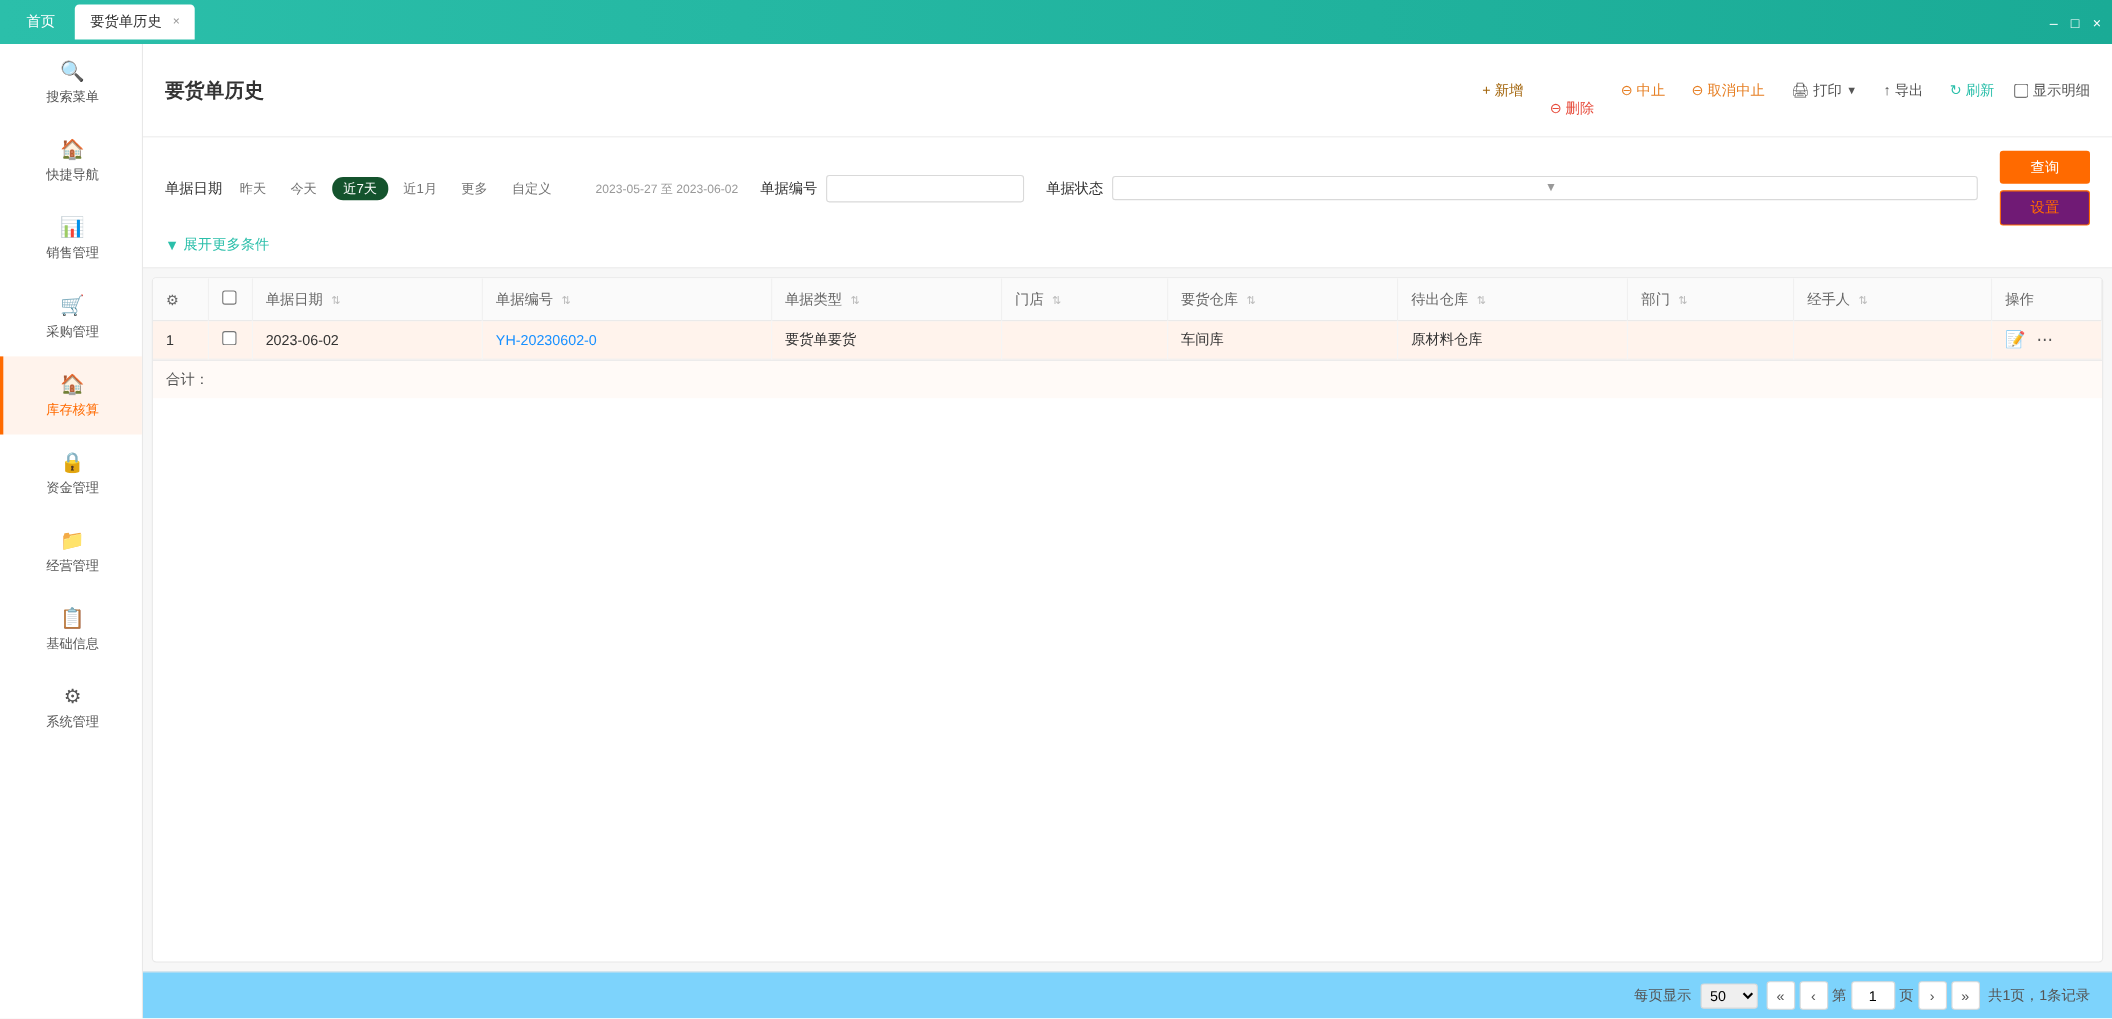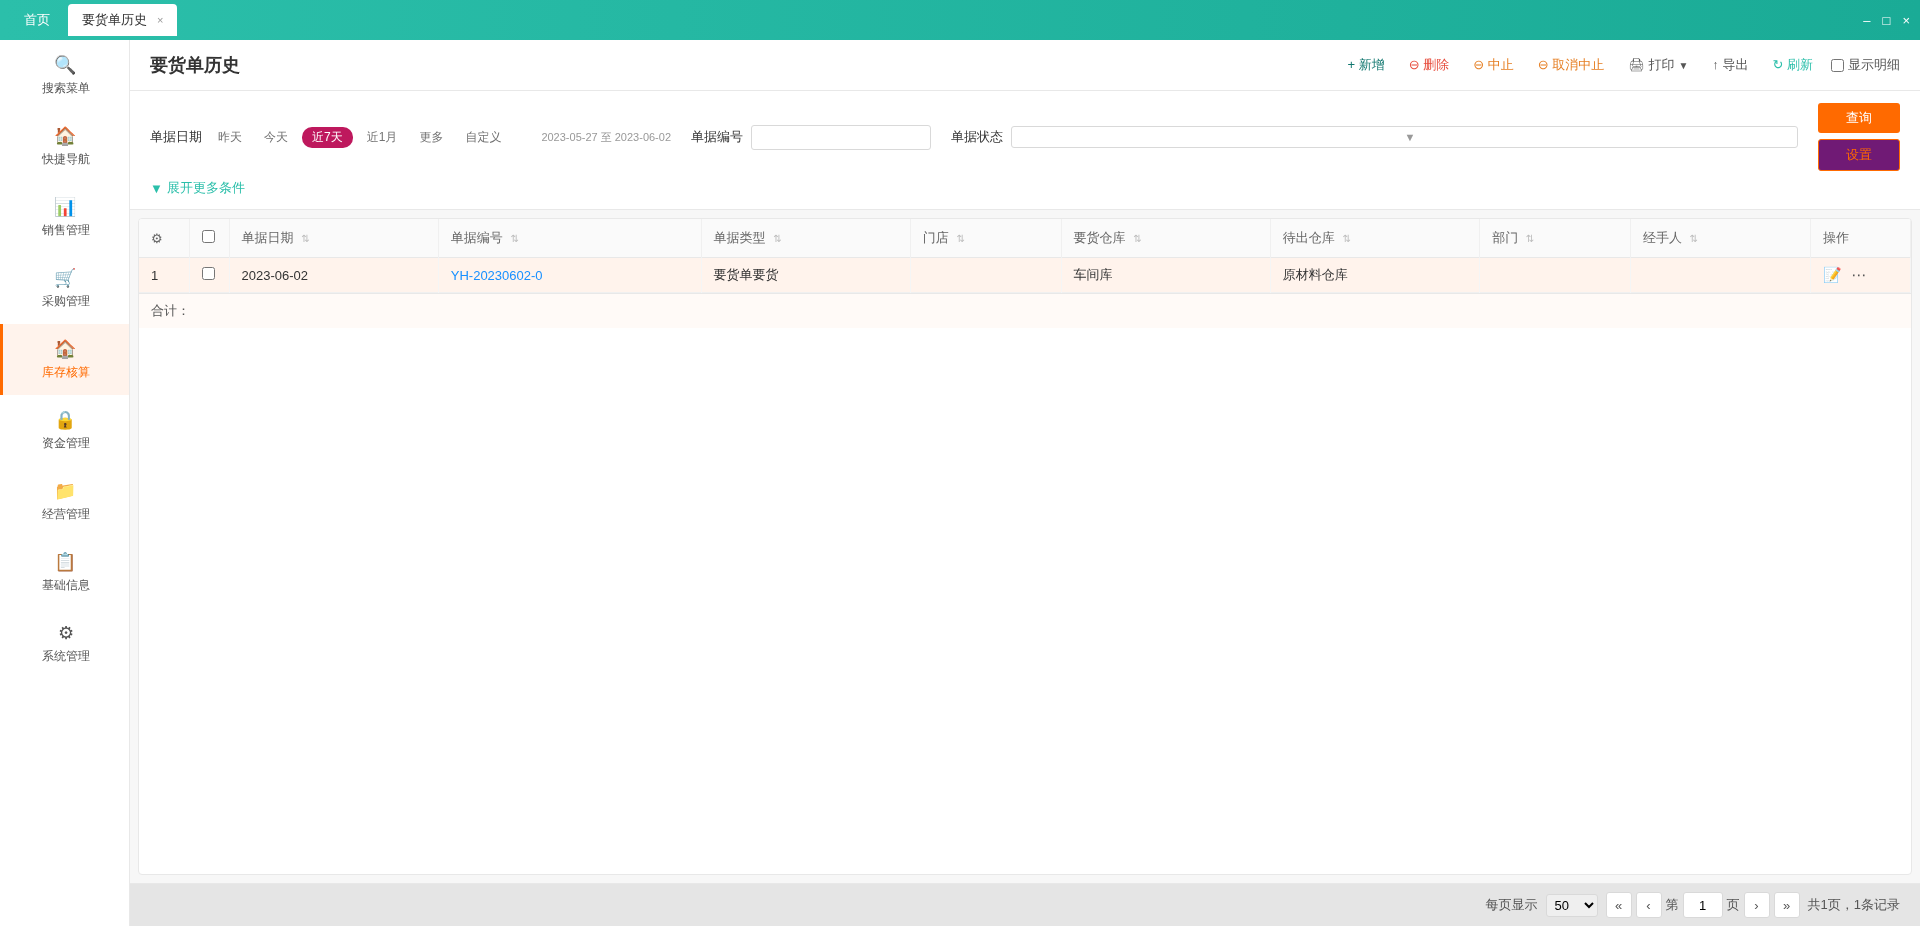--- a/index.html
+++ b/index.html
@@ -89,22 +89,22 @@
     .toolbar-btn {
       display: flex;
       align-items: center;
       gap: 4px;
       font-size: 13px;
       color: #555;
       cursor: pointer;
       padding: 4px 6px;
       border-radius: 3px;
     }
-    .toolbar-btn.new-btn { color: #0f766e; }
-    .toolbar-btn.delete-btn { color: #e74c3c; }
+    .toolbar-btn.new-btn { color: #a16207; }
+    .toolbar-btn.delete-btn { color: #e74c3c; margin-top: 34px; }
     .toolbar-btn.stop-btn { color: #e67e22; }
     .toolbar-btn.cancel-stop-btn { color: #e67e22; }
     .toolbar-btn.print-btn { color: #555; }
     .toolbar-btn.export-btn { color: #555; }
     .toolbar-btn.refresh-btn { color: #2bbfaa; }
     .display-detail { display: flex; align-items: center; gap: 4px; font-size: 13px; color: #555; cursor: pointer; }
     .display-detail input[type=checkbox] { cursor: pointer; }
 
     
     .filter-area {
@@ -118,21 +118,21 @@
     .filter-label { font-size: 13px; color: #333; white-space: nowrap; }
     .date-filters { display: flex; align-items: center; gap: 6px; }
     .date-btn {
       padding: 2px 8px;
       font-size: 12px;
       color: #737373;
       cursor: pointer;
       border-radius: 3px;
     }
     .date-btn.active {
-      background: #be185d;
+      background: #14532d;
       color: #fff;
       border-radius: 10px;
       padding: 2px 10px;
     }
     .date-range-text { font-size: 11px; color: #999; }
     .filter-input {
       border: 1px solid #d9d9d9;
       border-radius: 3px;
       padding: 4px 8px;
       font-size: 13px;
@@ -224,21 +224,21 @@
       align-items: center;
     }
 
     
     .pagination-bar {
       padding: 8px 20px;
       display: flex;
       align-items: center;
       justify-content: flex-end;
       gap: 8px;
-      background: #e5e5e5;
+      background: #7dd3fc;
       border-top: 1px solid #e8e8e8;
       flex-shrink: 0;
       font-size: 13px;
       color: #555;
     }
     .pagination-bar select {
       border: 1px solid #d9d9d9;
       border-radius: 3px;
       padding: 2px 4px;
       font-size: 13px;

